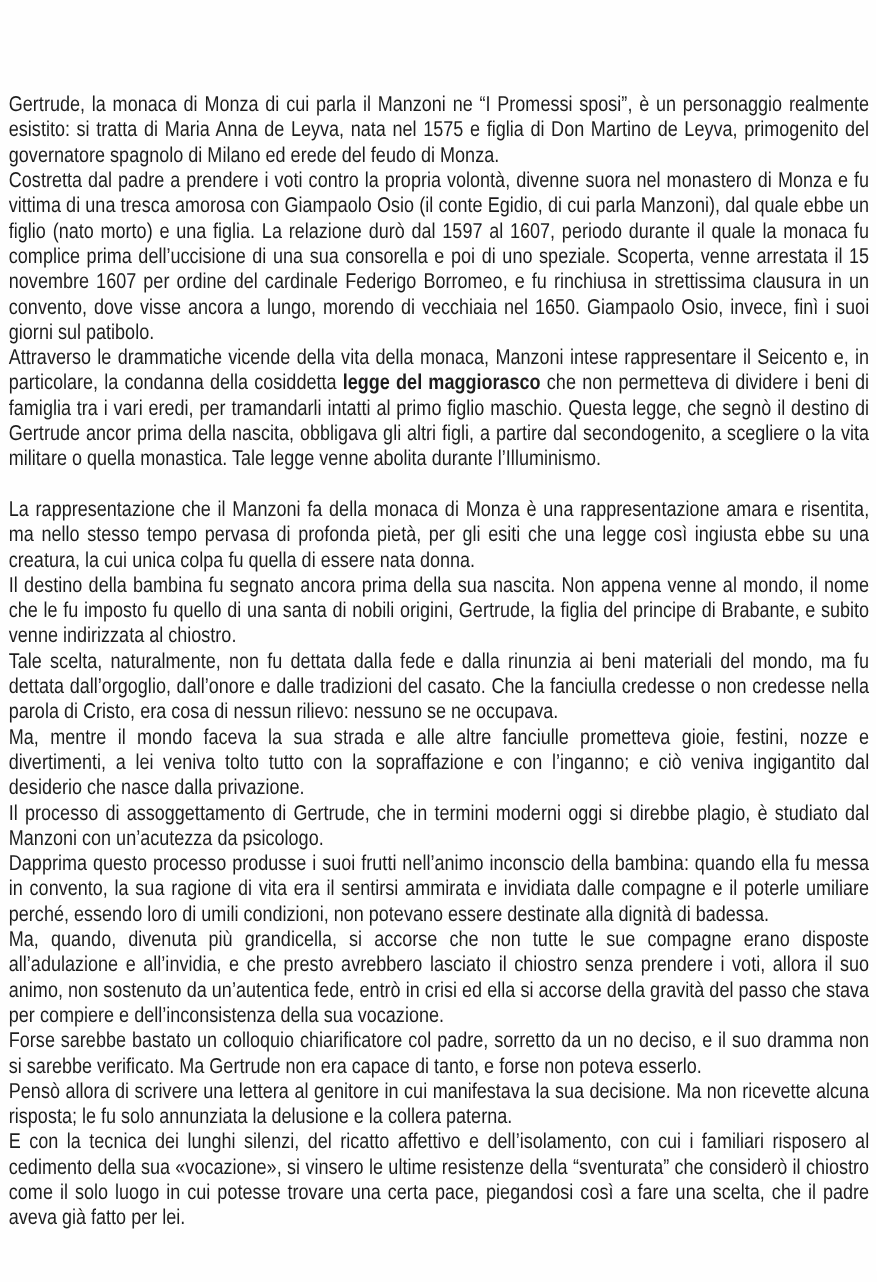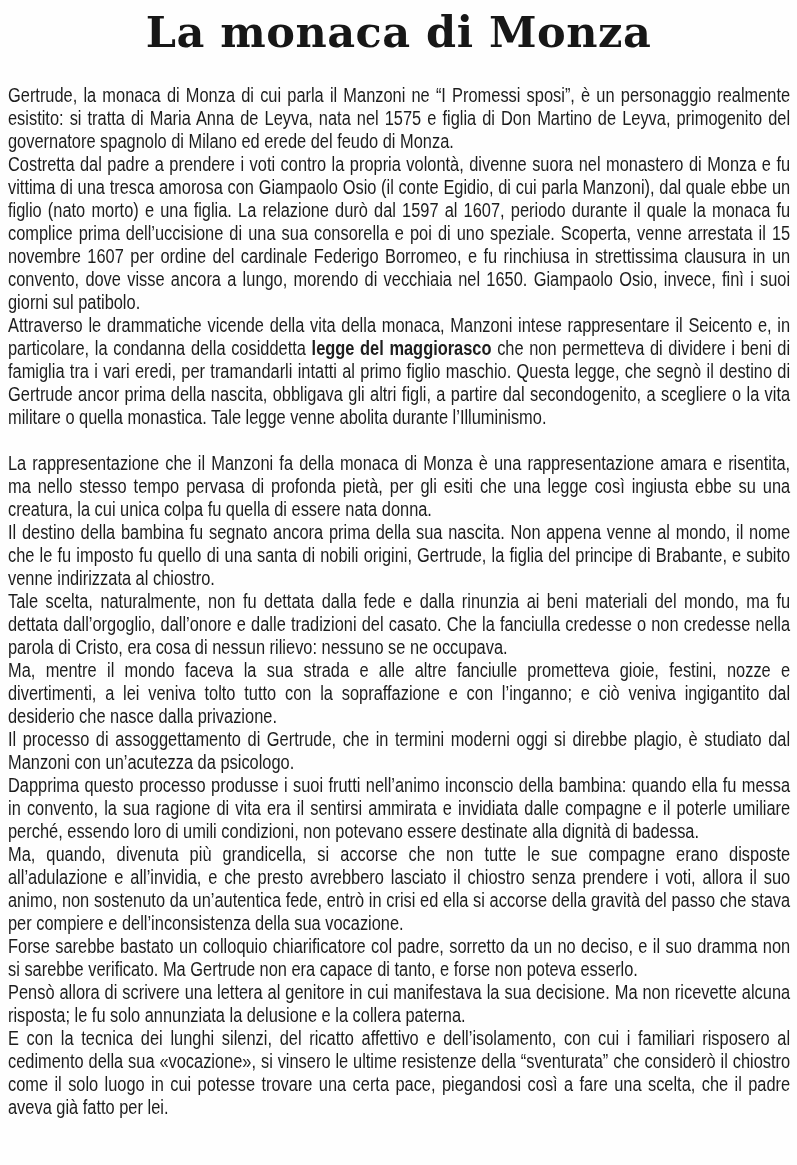--- a/index.html
+++ b/index.html
@@ -47,21 +47,20 @@
   }
   .bold-phrase {
     font-weight: bold;
   }
 </style>
 </head>
 <body>
 
 <div class="page">
 
-  <h1 class="doc-title">La monaca di Monza</h1>
 
   <div class="content">
 
     <p>Gertrude, la monaca di Monza di cui parla il Manzoni ne “I Promessi sposi”, è un personaggio realmente esistito: si tratta di Maria Anna de Leyva, nata nel 1575 e figlia di Don Martino de Leyva, primogenito del governatore spagnolo di Milano ed erede del feudo di Monza.</p>
 
     <p>Costretta dal padre a prendere i voti contro la propria volontà, divenne suora nel monastero di Monza e fu vittima di una tresca amorosa con Giampaolo Osio (il conte Egidio, di cui parla Manzoni), dal quale ebbe un figlio (nato morto) e una figlia. La relazione durò dal 1597 al 1607, periodo durante il quale la monaca fu complice prima dell’uccisione di una sua consorella e poi di uno speziale. Scoperta, venne arrestata il 15 novembre 1607 per ordine del cardinale Federigo Borromeo, e fu rinchiusa in strettissima clausura in un convento, dove visse ancora a lungo, morendo di vecchiaia nel 1650. Giampaolo Osio, invece, finì i suoi giorni sul patibolo.</p>
 
     <p><span>Attraverso le drammatiche vicende della vita della monaca, Manzoni intese rappresentare il Seicento e, in particolare, la condanna della cosiddetta </span><strong class="bold-phrase">legge del maggiorasco</strong><span> che non permetteva di dividere i beni di famiglia tra i vari eredi, per tramandarli intatti al primo figlio maschio. Questa legge, che segnò il destino di Gertrude ancor prima della nascita, obbligava gli altri figli, a partire dal secondogenito, a scegliere o la vita militare o quella monastica. Tale legge venne abolita durante l’Illuminismo.</span></p>
 
     <div class="blank-line"></div>

